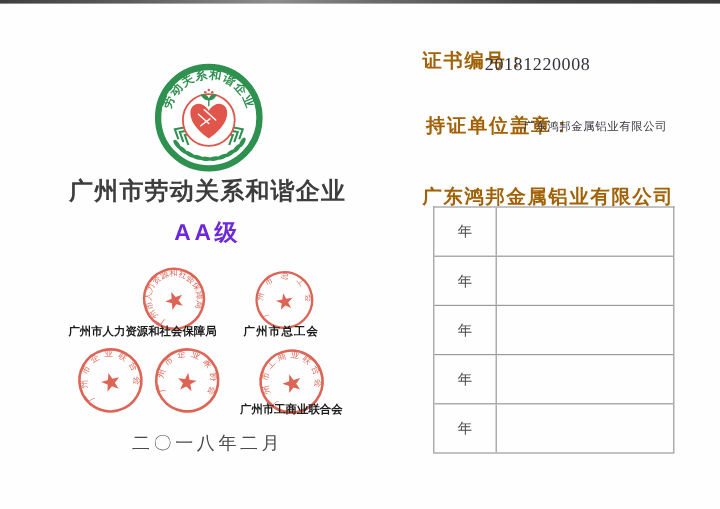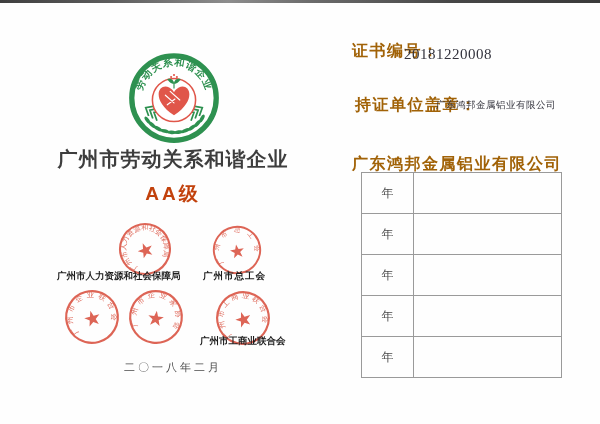--- a/index.html
+++ b/index.html
@@ -12,21 +12,21 @@
     background:linear-gradient(90deg,#3f3f3f,#5c5c5c 18%,#8d8d8d 38%,#6b6b6b 52%,#474747 75%,#3a3a3a);
   }
   
   .emblem{position:absolute;left:126px;top:52px;}
   .title-line1{
     position:absolute;left:25px;top:146px;width:296px;text-align:center;
     font-size:20px;font-weight:bold;color:#3d3d3d;letter-spacing:1px;white-space:nowrap;
   }
   .title-line2{
     position:absolute;left:25px;top:181px;width:296px;text-align:center;
-    font-size:19px;font-weight:bold;color:#c2410c;letter-spacing:3px;
+    font-size:19px;font-weight:bold;color:#6d28d9;letter-spacing:3px;
   }
   .stamp{position:absolute;opacity:.88;}
   .stamp svg{display:block;}
   .stamp-1{left:117px;top:221px;transform:rotate(-22deg);}
   .stamp-2{left:211px;top:224px;transform:rotate(-10deg);}
   .stamp-3{left:63px;top:288px;transform:rotate(-15deg);}
   .stamp-4{left:127px;top:288px;transform:rotate(8deg);}
   .stamp-5{left:214px;top:289px;transform:rotate(-18deg);}
   .stamp text{font-family:"Liberation Sans",sans-serif;font-size:8px;fill:#d9503f;}
   .stamp-1 text{letter-spacing:0px;}
@@ -36,21 +36,21 @@
   .agency{
     position:absolute;font-size:9.5px;font-weight:bold;color:#1c1c1c;
     letter-spacing:0px;white-space:nowrap;
   }
   .agency-1a{left:57px;top:270px;}
   .agency-1b{left:203px;top:270px;letter-spacing:1px;}
   .agency-2a{left:62px;top:335px;}
   .agency-2b{left:200px;top:335px;}
   .issue-date{
     position:absolute;left:25px;top:360px;width:296px;text-align:center;
-    font-size:11px;color:#4a4a4a;letter-spacing:3px;
+    font-size:15px;color:#4a4a4a;letter-spacing:3px;
   }
   
   .field-label{
     position:absolute;font-size:16px;font-weight:bold;color:#a16207;
     letter-spacing:1.5px;white-space:nowrap;
   }
   .label-number{left:352px;top:41px;}
   .label-holder{left:355px;top:95px;}
   .label-verify{left:352px;top:154px;}
   .cert-number{

